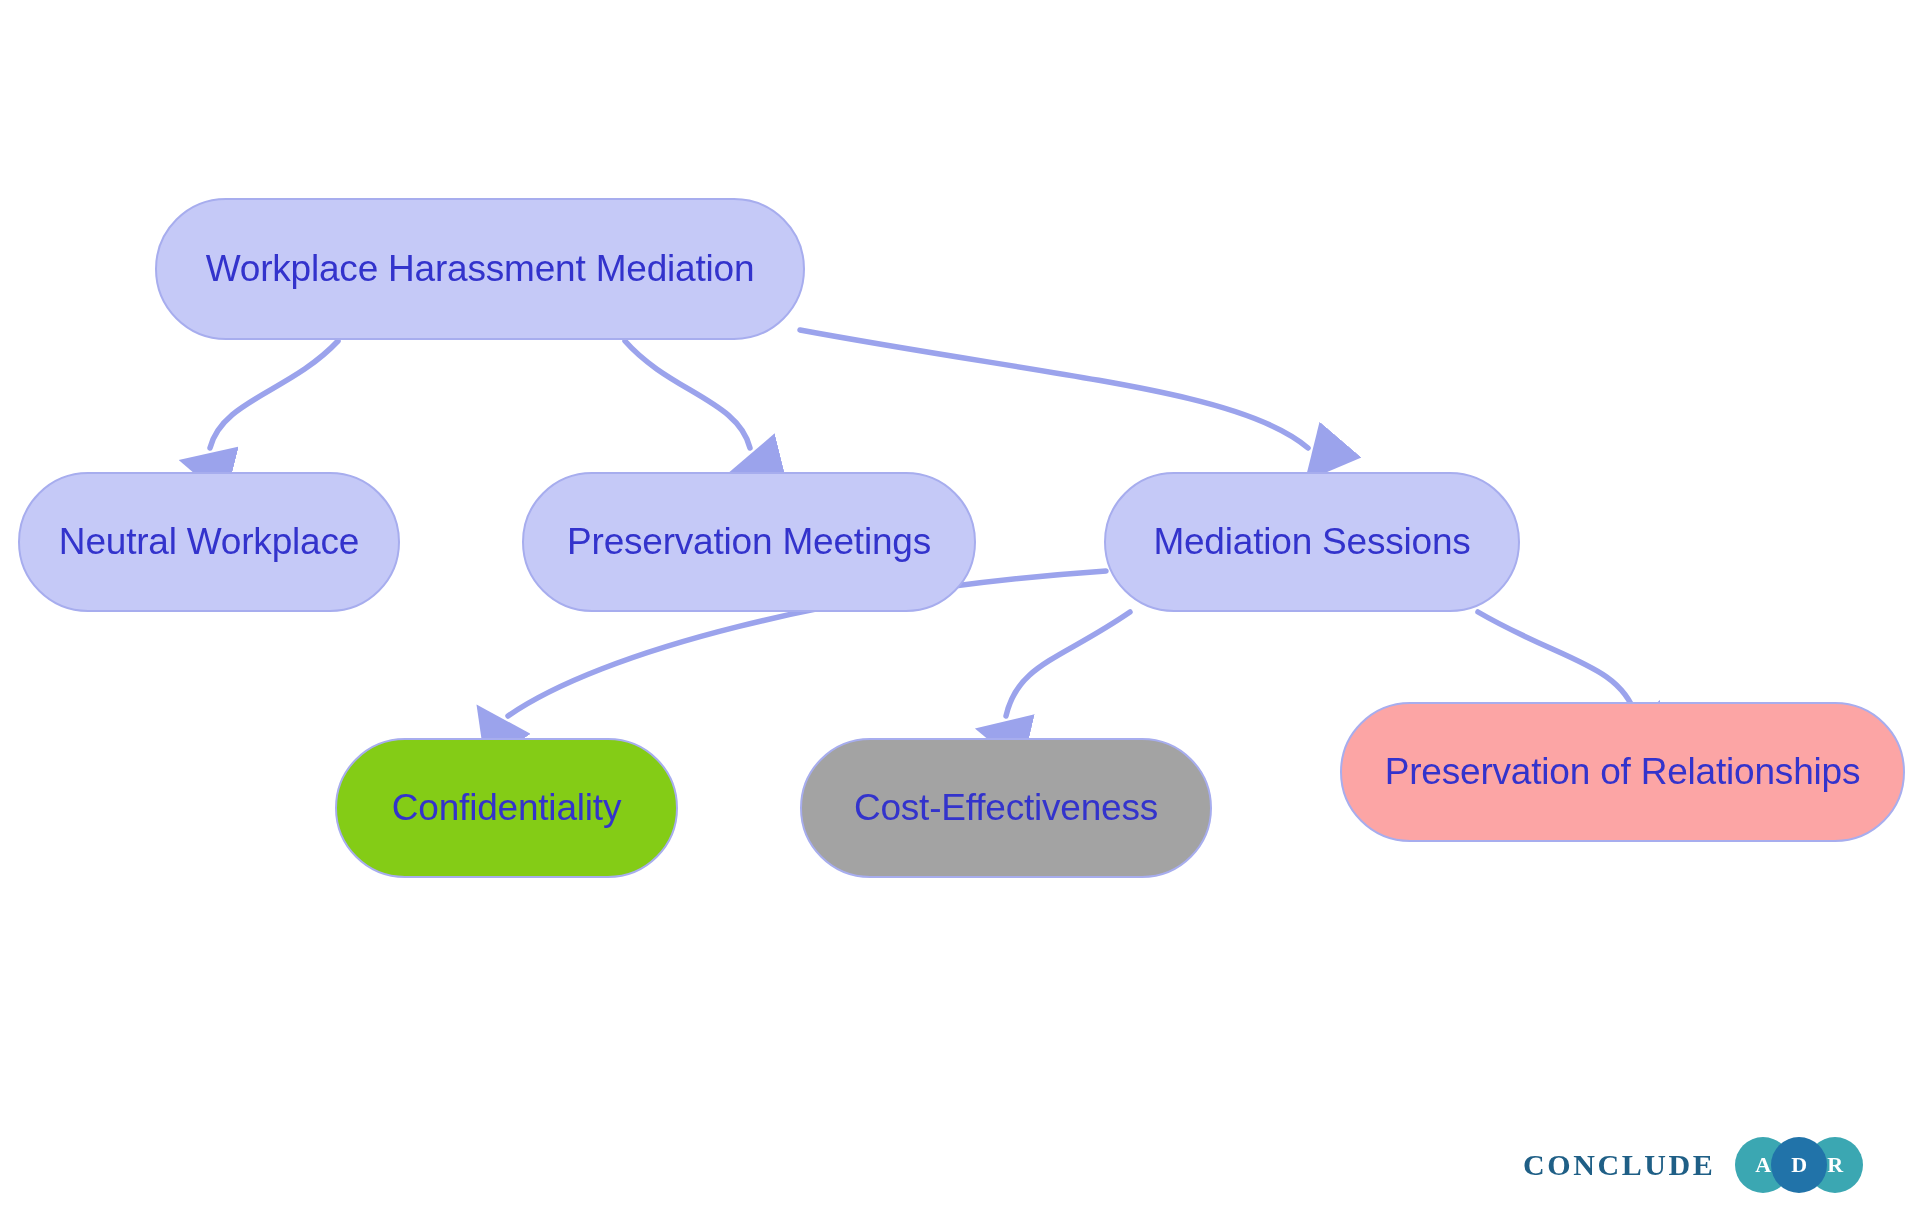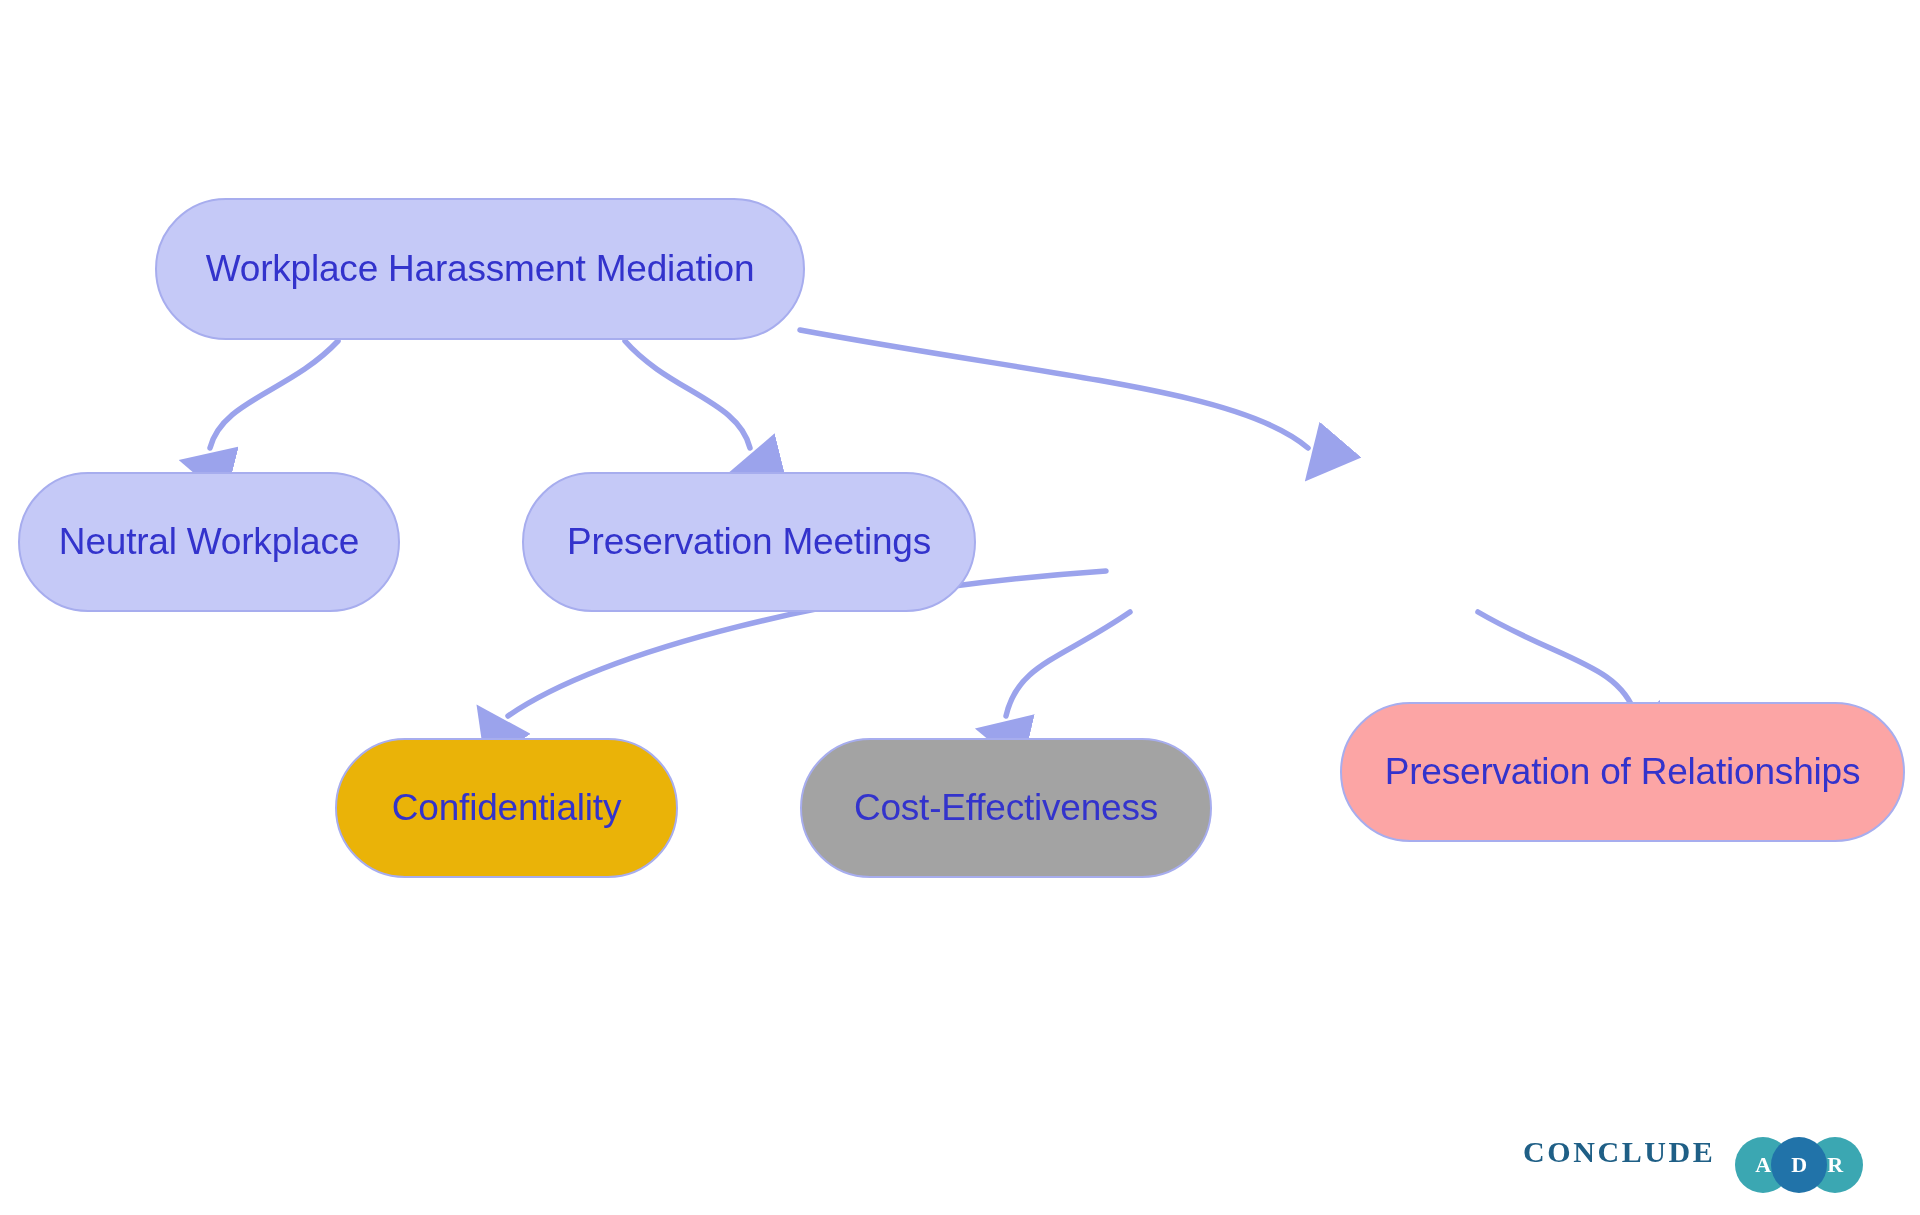--- a/index.html
+++ b/index.html
@@ -60,20 +60,21 @@
     user-select: none;
   }
 
   
   #brand-logo {
     position: absolute;
     left: 1523px;
     top: 1137px;
     height: 56px;
     display: flex;
+    align-items: center;
     z-index: 3;
   }
   #brand-wordmark {
     font-family: "Liberation Serif", serif;
     font-size: 30px;
     font-weight: 700;
     letter-spacing: 2.6px;
     color: #1f5f86;
     line-height: 1;
     padding-right: 20px;
@@ -126,21 +127,24 @@
   <div id="node-layer">
       <div class="node" style="left: 155px; top: 198px; width: 650px; height: 142px; background: rgb(197, 201, 247); border-color: rgb(167, 173, 238); color: rgb(51, 51, 204);">
         <span>Workplace Harassment Mediation</span>
       </div>
       <div class="node" style="left: 18px; top: 472px; width: 382px; height: 140px; background: rgb(197, 201, 247); border-color: rgb(167, 173, 238); color: rgb(51, 51, 204);">
         <span>Neutral Workplace</span>
       </div>
       <div class="node" style="left: 522px; top: 472px; width: 454px; height: 140px; background: rgb(197, 201, 247); border-color: rgb(167, 173, 238); color: rgb(51, 51, 204);">
         <span>Preservation Meetings</span>
       </div>
-      <div class="node" style="left: 335px; top: 738px; width: 343px; height: 140px; background: #eab308; border-color: rgb(167, 173, 238); color: rgb(51, 51, 204); text-align: center;">
+      <div class="node" style="left: 1104px; top: 472px; width: 416px; height: 140px; background: rgb(197, 201, 247); border-color: rgb(167, 173, 238); color: rgb(51, 51, 204);">
+        <span>Mediation Sessions</span>
+      </div>
+      <div class="node" style="left: 335px; top: 738px; width: 343px; height: 140px; background: #84cc16; border-color: rgb(167, 173, 238); color: rgb(51, 51, 204); text-align: center;">
         <span>Confidentiality</span>
       </div>
       <div class="node" style="left: 800px; top: 738px; width: 412px; height: 140px; background: #a3a3a3; border-color: rgb(167, 173, 238); color: rgb(51, 51, 204);">
         <span>Cost-Effectiveness</span>
       </div>
       <div class="node" style="left: 1340px; top: 702px; width: 565px; height: 140px; background: #fca5a5; border-color: rgb(167, 173, 238); color: rgb(51, 51, 204);">
         <span>Preservation of Relationships</span>
       </div>
     </div>
 

